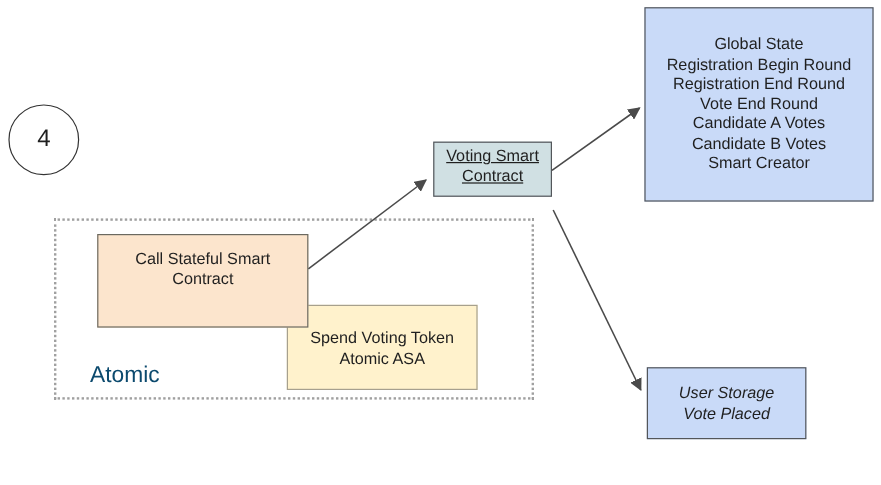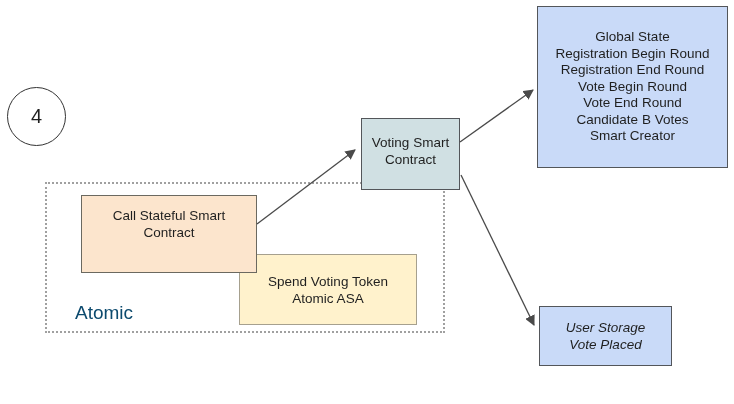--- a/index.html
+++ b/index.html
@@ -60,22 +60,22 @@
     box-sizing: border-box;
     z-index: 1;
   }
   .atomic-label {
     position: absolute;
     left: 28px; top: 118px;
     font-size: 19px;
     color: #0c4a6e;
   }
   .node-call    { left: 81px;  top: 195px; width: 176px; height: 78px;  z-index: 4; padding-bottom: 20px; }
-  .node-spend   { left: 239px; top: 254px; width: 178px; height: 71px;  z-index: 3; }
-  .node-voting  { left: 361px; top: 118px; width: 99px;  height: 72px;  z-index: 4; padding-bottom: 6px; }
+  .node-spend   { left: 239px; top: 254px; width: 159px; height: 71px;  z-index: 3; }
+  .node-voting  { left: 361px; top: 118px; width: 99px;  height: 46px;  z-index: 4; padding-bottom: 6px; text-decoration: underline; }
   .node-global  { left: 537px; top: 6px;   width: 191px; height: 162px; z-index: 4; line-height: 16.5px; }
   .node-user    { left: 539px; top: 306px; width: 133px; height: 60px;  z-index: 4; font-style: italic; }
 </style>
 </head>
 <body>
 
 <div class="canvas">
 
   <div class="step-circle">
     <span>4</span>
@@ -97,22 +97,22 @@
 
   <div class="node node-cyan node-voting">
     <div>Voting Smart</div>
     <div>Contract</div>
   </div>
 
   <div class="node node-blue node-global">
     <div>Global State</div>
     <div>Registration Begin Round</div>
     <div>Registration End Round</div>
-    <div>Vote Begin Round</div>
     <div>Vote End Round</div>
+    <div>Candidate A Votes</div>
     <div>Candidate B Votes</div>
     <div>Smart Creator</div>
   </div>
 
   <div class="node node-blue node-user">
     <div>User Storage</div>
     <div>Vote Placed</div>
   </div>
 
   <svg class="connectors" viewBox="0 0 734 404" xmlns="http://www.w3.org/2000/svg">

